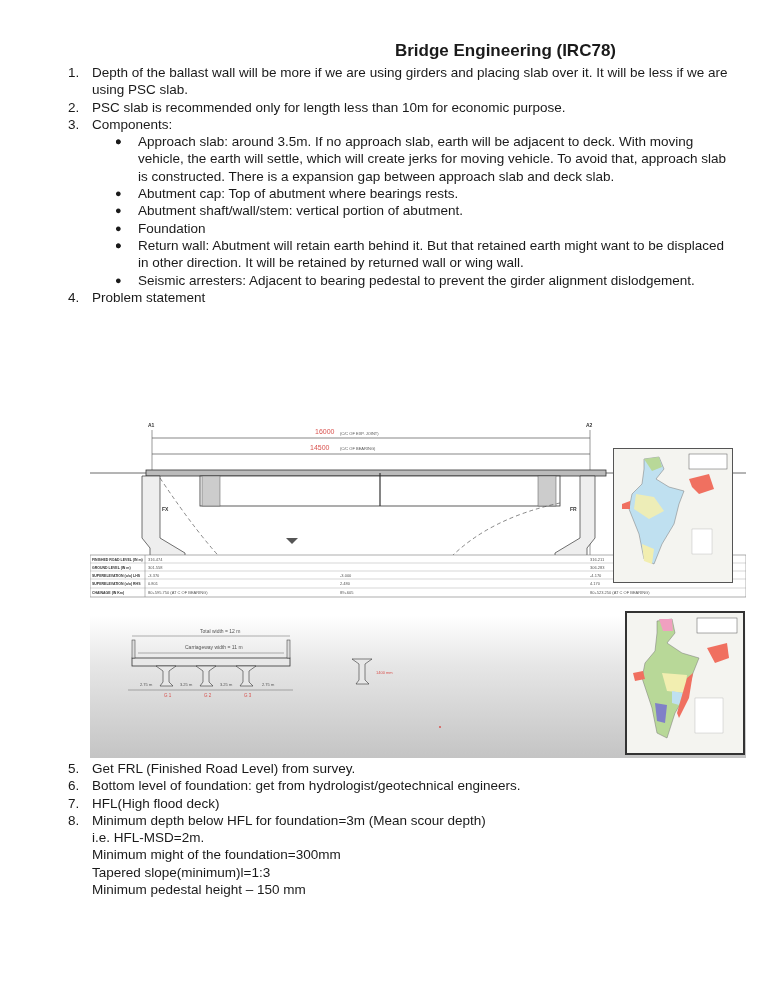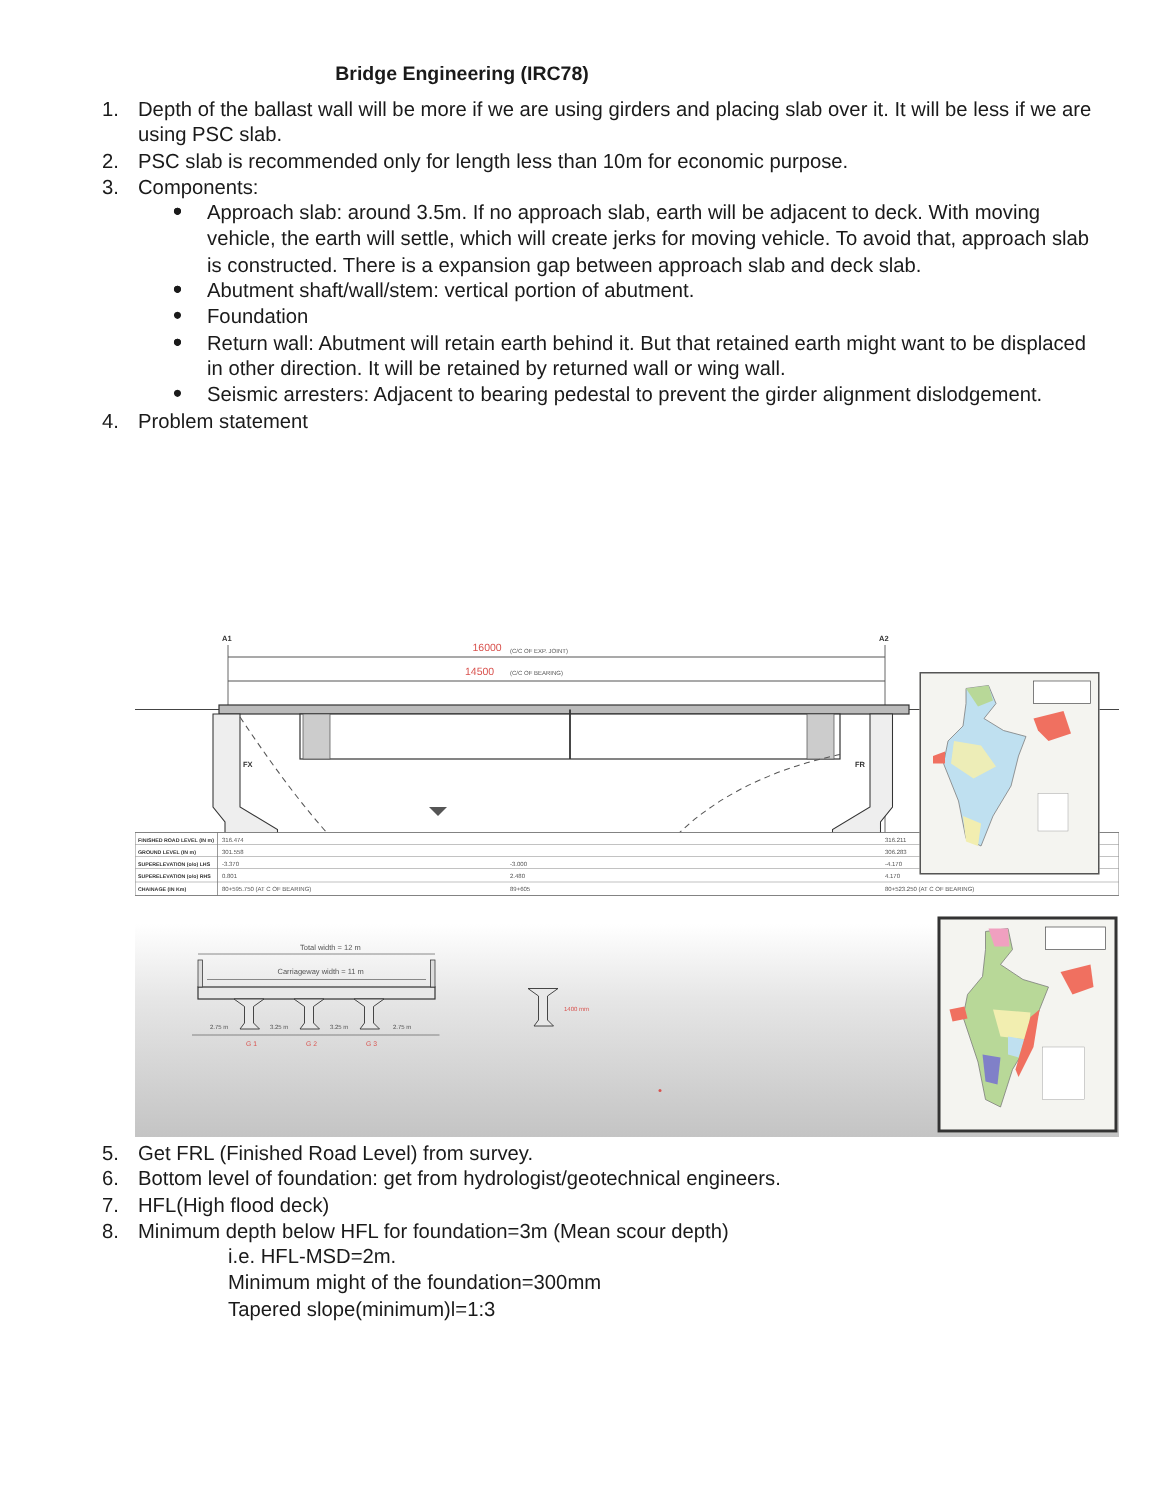--- a/index.html
+++ b/index.html
@@ -1,26 +1,26 @@
 <!DOCTYPE html>
 <html><head>
 <meta charset="utf-8">
 <style>
   html, body { margin: 0; padding: 0; background: #ffffff; }
   body { width: 768px; height: 994px; position: relative; overflow: hidden;
          font-family: "Liberation Sans", sans-serif; color: #1a1a1a; }
   .page { position: absolute; left: 0; top: 0; width: 768px; height: 994px; }
-  .title { position: absolute; top: 41px; left: 0; width: 616px; text-align: center;
-           font-weight: bold; font-size: 13px; }
+  .title { position: absolute; top: 41px; left: 0; width: 616px; text-align: right;
+           font-weight: bold; font-size: 17px; }
   .block { position: absolute; left: 0; width: 768px; font-size: 13.5px; line-height: 17.3px; }
   .num-item { position: relative; padding-left: 92px; padding-right: 30px; }
   .num { position: absolute; left: 68px; }
   .bullet-item { position: relative; padding-left: 138px; padding-right: 30px; }
   .bul { position: absolute; left: 115px; font-size: 11px; }
-  .plain { padding-left: 120px; margin-left: 32px; }
+  .plain { padding-left: 92px; }
 
   .figure { position: absolute; left: 90px; top: 418px; width: 656px; height: 340px; }
   .fig-top { position:absolute; left:0; top:0; width:656px; height:200px; background:#fff; }
   .fig-bottom { position:absolute; left:0; top:198px; width:656px; height:142px;
                 background: linear-gradient(#ffffff 0%, #e6e6e6 35%, #c4c4c4 100%); }
   .map { position:absolute; border:1px solid #555; background:#f4f4f0; }
   .tiny { font-size: 4px; fill:#555; font-family: "Liberation Sans", sans-serif; }
 </style>
 </head>
 <body>
@@ -45,20 +45,21 @@
 
     <div class="bullet-item">
       <span class="bul">●</span>
     </div>
     <div class="bullet-item">
       <span class="bul">●</span>
       <span>Approach slab: around 3.5m. If no approach slab, earth will be adjacent to deck. With moving vehicle, the earth will settle, which will create jerks for moving vehicle. To avoid that, approach slab is constructed. There is a expansion gap between approach slab and deck slab.</span>
     </div>
     <div class="bullet-item">
       <span class="bul">●</span>
+      <span>Abutment cap: Top of abutment where bearings rests.</span>
     </div>
     <div class="bullet-item">
       <span class="bul">●</span>
       <span>Abutment shaft/wall/stem: vertical portion of abutment.</span>
     </div>
     <div class="bullet-item">
       <span class="bul">●</span>
       <span>Foundation</span>
     </div>
     <div class="bullet-item">
@@ -208,14 +209,15 @@
       <span class="num">7.</span>
       <span>HFL(High flood deck)</span>
     </div>
     <div class="num-item">
       <span class="num">8.</span>
       <span>Minimum depth below HFL for foundation=3m (Mean scour depth)</span>
     </div>
     <div class="plain">i.e. HFL-MSD=2m.</div>
     <div class="plain">Minimum might of the foundation=300mm</div>
     <div class="plain">Tapered slope(minimum)l=1:3</div>
+    <div class="plain">Minimum pedestal height – 150 mm</div>
   </div>
 </div>
 
 </body></html>

